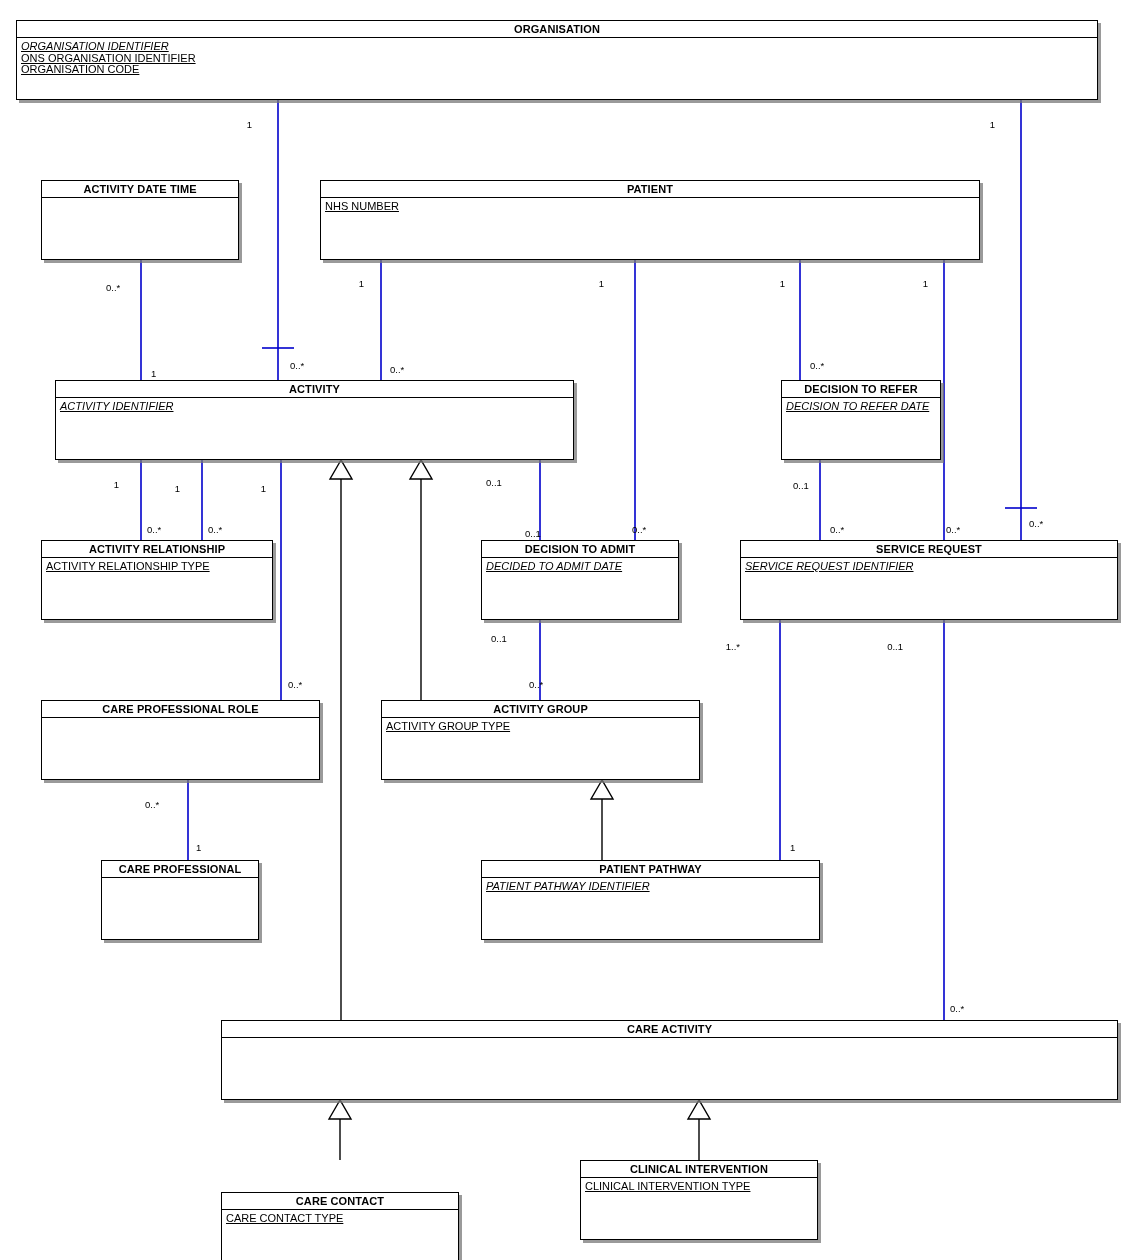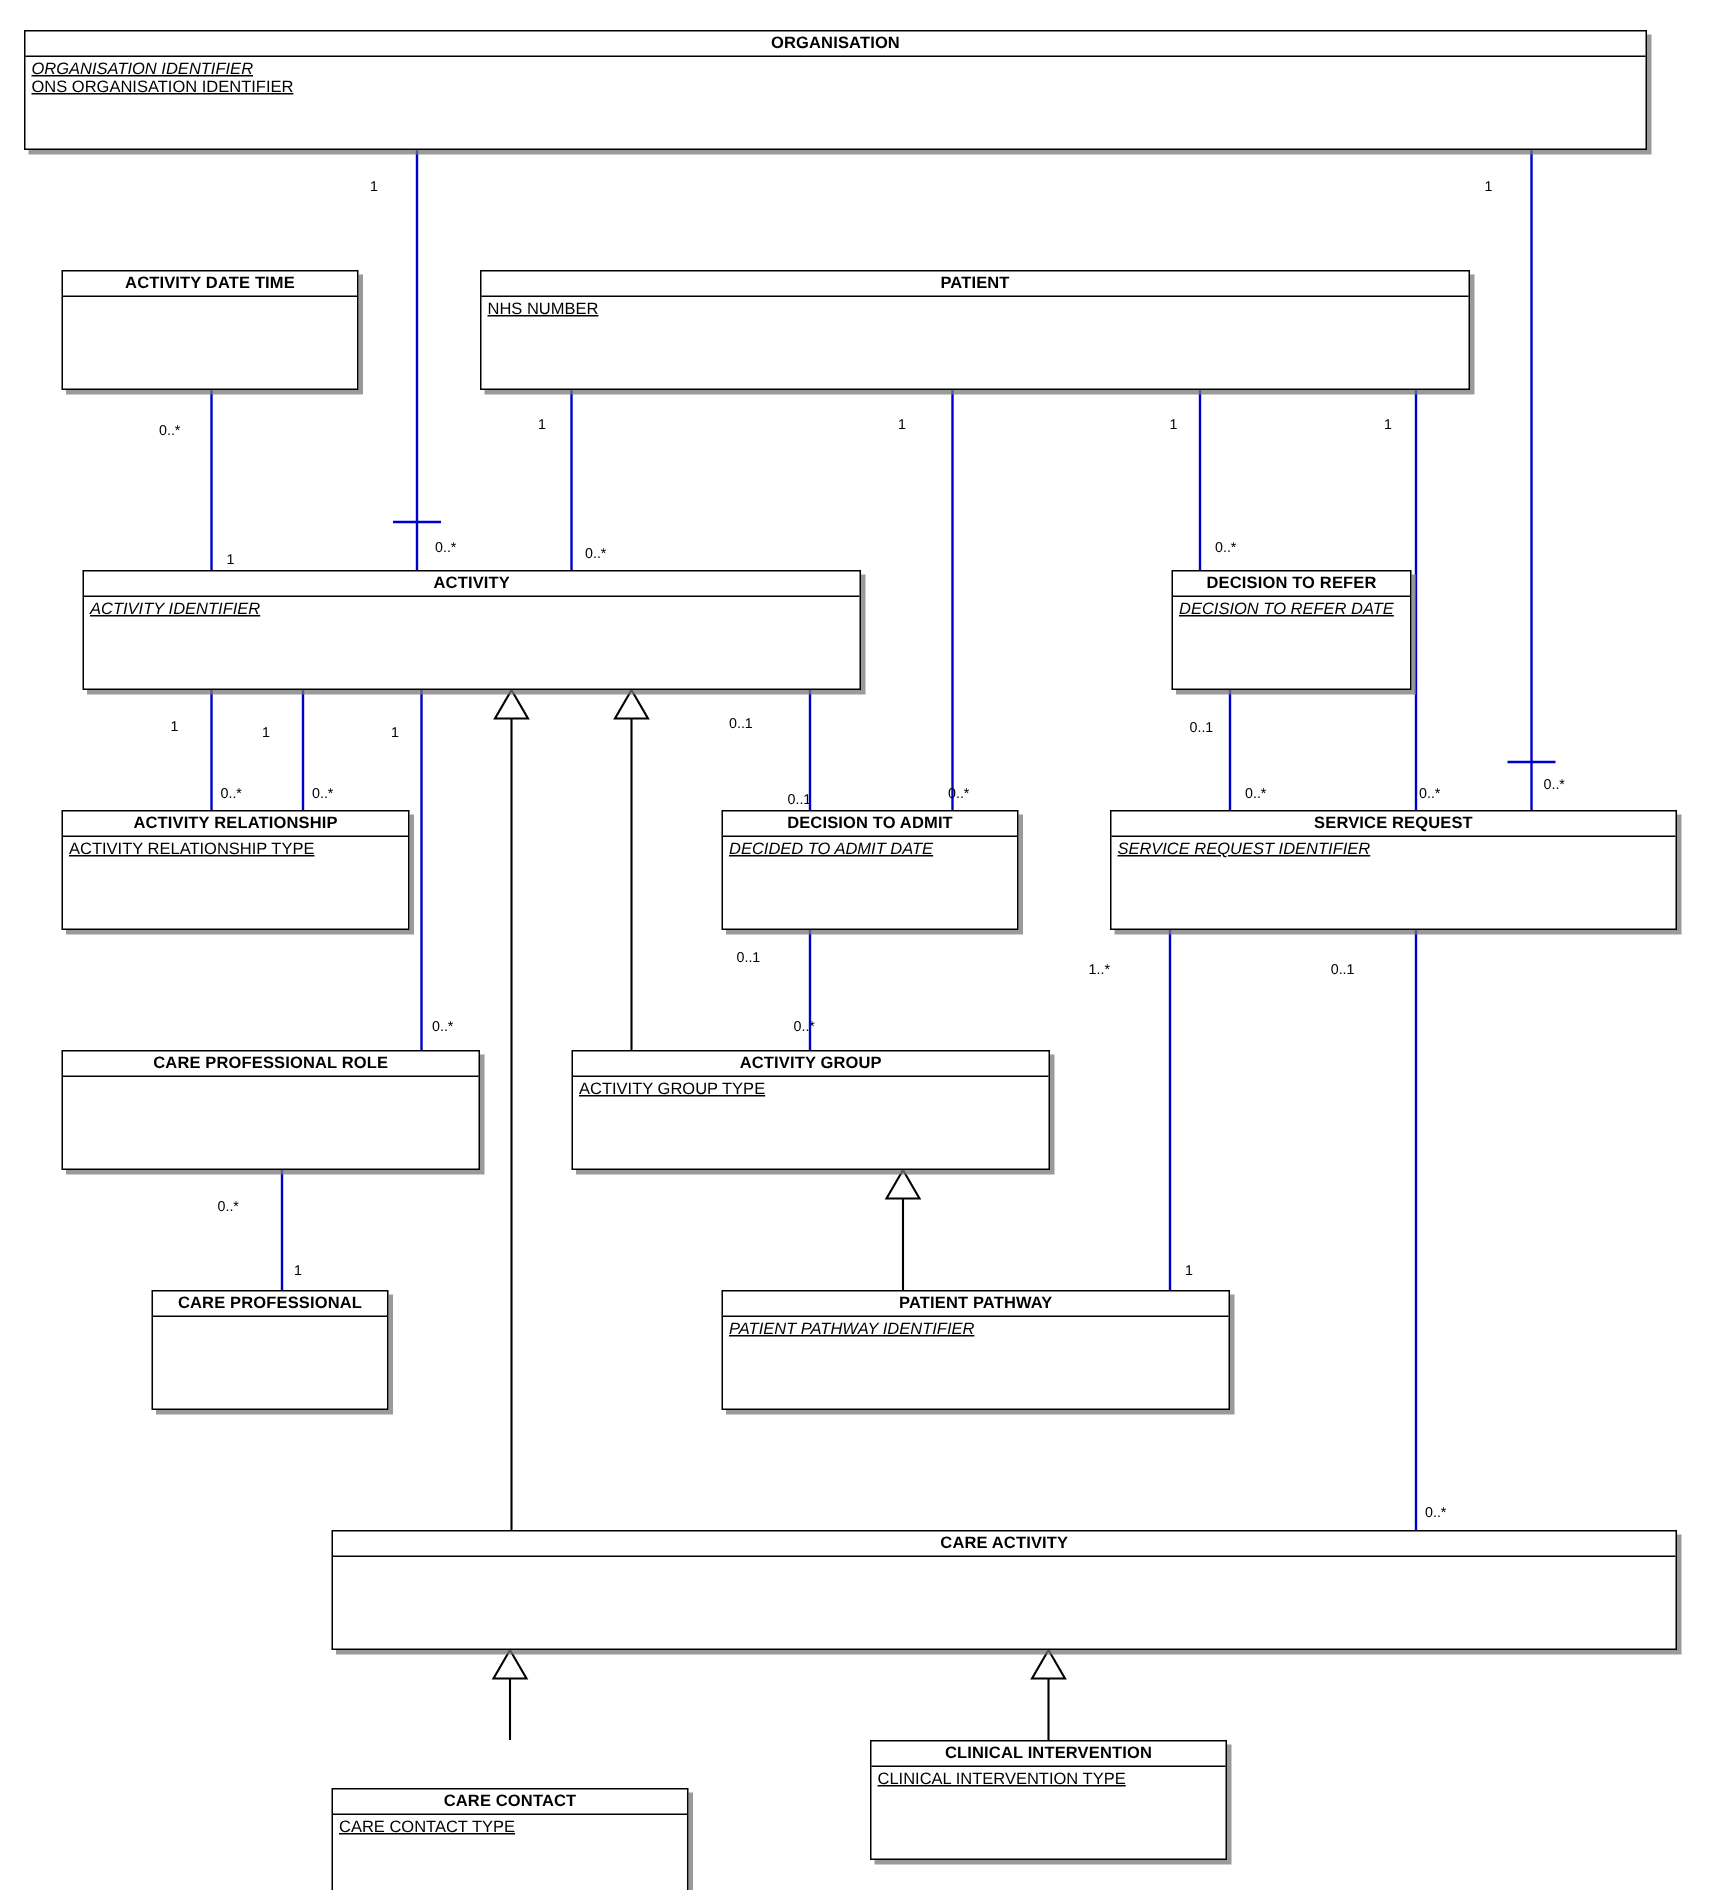--- a/index.html
+++ b/index.html
@@ -147,20 +147,21 @@
         <polygon points="699,1100 688,1119 710,1119" fill="#ffffff" stroke="#000000" stroke-width="1.4"></polygon>
       </g>
     </svg>
 
   <div id="class-layer">
       <div class="uml-class" style="left: 16px; top: 20px; width: 1082px; height: 80px;">
         <div class="uml-name">ORGANISATION</div>
         <div class="uml-attrs">
           <div class="uml-attr italic">ORGANISATION IDENTIFIER</div>
           <div class="uml-attr">ONS ORGANISATION IDENTIFIER</div>
+          <div class="uml-attr">ORGANISATION CODE</div>
         </div>
       </div>
       <div class="uml-class" style="left: 41px; top: 180px; width: 198px; height: 80px;">
         <div class="uml-name">ACTIVITY DATE TIME</div>
         <div class="uml-attrs"></div>
       </div>
       <div class="uml-class" style="left: 320px; top: 180px; width: 660px; height: 80px;">
         <div class="uml-name">PATIENT</div>
         <div class="uml-attrs">
           <div class="uml-attr">NHS NUMBER</div>

